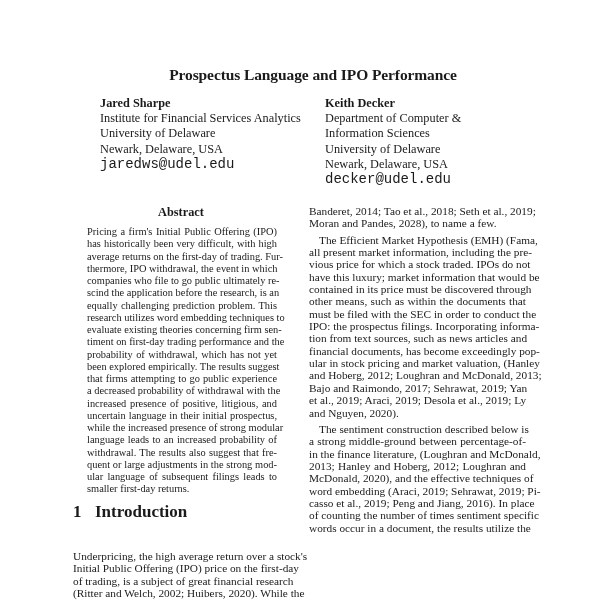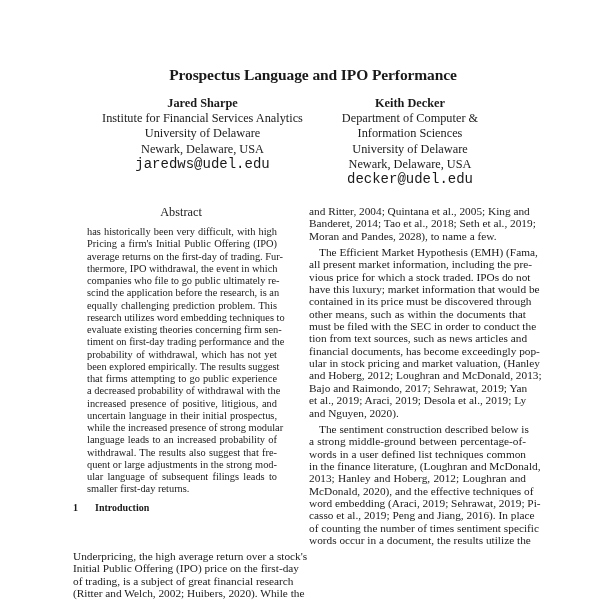--- a/index.html
+++ b/index.html
@@ -1,33 +1,33 @@
 <!DOCTYPE html>
 <html><head>
 <meta charset="utf-8">
 <style>
   html, body { margin: 0; padding: 0; background: #ffffff; }
   body { width: 600px; height: 600px; overflow: hidden; position: relative;
          font-family: "Liberation Serif", "DejaVu Serif", serif; color: #1a1a1a; }
   .title { position: absolute; top: 66px; left: 13px; width: 600px; text-align: center;
            font-weight: bold; font-size: 15.5px; letter-spacing: -0.1px; }
-  .author { position: absolute; top: 96px; text-align: center; font-size: 12.3px; line-height: 15.2px; }
+  .author { position: absolute; top: 96px; text-align: left; font-size: 12.3px; line-height: 15.2px; }
   .author .name { font-weight: bold; }
   .author .email { font-family: "Liberation Mono", "DejaVu Sans Mono", monospace; font-size: 14px; }
   #author-1 { left: 100px; width: 205px; }
   #author-2 { left: 325px; width: 170px; }
   .col { position: absolute; font-size: 11.3px; line-height: 12.35px; text-align: justify; }
   .col-right { left: 309px; width: 217px; top: 205px; }
   .abstract-title { position: absolute; top: 205px; left: 73px; width: 216px; text-align: center;
-                    font-weight: normal; font-size: 12.3px; }
+                    font-weight: bold; font-size: 12.3px; }
   .abstract-body { position: absolute; top: 226px; left: 87px; width: 190px; font-size: 10.4px;
                    line-height: 12.25px; text-align: justify; }
   .abstract-body .ln, .col .ln { display: block; white-space: nowrap; text-align-last: justify; }
   .abstract-body .ln.last, .col .ln.last { text-align-last: left; }
-  .section-title { position: absolute; top: 502px; left: 73px; font-weight: bold; font-size: 10px; }
+  .section-title { position: absolute; top: 502px; left: 73px; font-weight: bold; font-size: 17px; }
   .section-title .num { display: inline-block; width: 22px; }
   .intro { position: absolute; top: 550px; left: 73px; width: 216px; font-size: 11.3px; line-height: 12.35px; }
   .intro .ln { display: block; white-space: nowrap; text-align: justify; text-align-last: justify; }
   .right .ln { display: block; white-space: nowrap; text-align-last: justify; }
   .right .ln.last { text-align-last: left; }
   .right .ln.indent { padding-left: 10px; }
   .right .gap { display: block; height: 4px; }
 </style>
 </head>
 <body>
@@ -47,22 +47,22 @@
   <div>Department of Computer &amp;</div>
   <div>Information Sciences</div>
   <div>University of Delaware</div>
   <div>Newark, Delaware, USA</div>
   <div class="email">decker@udel.edu</div>
 </div>
 
 <div class="abstract-title">Abstract</div>
 
 <div class="abstract-body">
+  <span class="ln">Pricing a firm's Initial Public Offering (IPO)</span>
   <span class="ln">has historically been very difficult, with high</span>
-  <span class="ln">Pricing a firm's Initial Public Offering (IPO)</span>
   <span class="ln">average returns on the first-day of trading. Fur-</span>
   <span class="ln">thermore, IPO withdrawal, the event in which</span>
   <span class="ln">companies who file to go public ultimately re-</span>
   <span class="ln">scind the application before the research, is an</span>
   <span class="ln">equally challenging prediction problem. This</span>
   <span class="ln">research utilizes word embedding techniques to</span>
   <span class="ln">evaluate existing theories concerning firm sen-</span>
   <span class="ln">timent on first-day trading performance and the</span>
   <span class="ln">probability of withdrawal, which has not yet</span>
   <span class="ln">been explored empirically. The results suggest</span>
@@ -85,42 +85,41 @@
 <div class="intro">
   <span class="ln">Underpricing, the high average return over a stock's</span>
   <span class="ln">Initial Public Offering (IPO) price on the first-day</span>
   <span class="ln">of trading, is a subject of great financial research</span>
   <span class="ln">(Ritter and Welch, 2002; Huibers, 2020). While the</span>
   <span class="ln">price of the offering is believed to be the best ef-</span>
   <span class="ln">forts of the underwriter, the individual or firm who</span>
 </div>
 
 <div class="col col-right right">
-  <span class="ln">and Ritter, 2004; Quintana et al., 2005; King and</span>
   <span class="ln">Banderet, 2014; Tao et al., 2018; Seth et al., 2019;</span>
   <span class="ln last">Moran and Pandes, 2028), to name a few.</span>
   <span class="gap"></span>
   <span class="ln indent">The Efficient Market Hypothesis (EMH) (Fama,</span>
   <span class="ln">all present market information, including the pre-</span>
   <span class="ln">vious price for which a stock traded. IPOs do not</span>
   <span class="ln">have this luxury; market information that would be</span>
   <span class="ln">contained in its price must be discovered through</span>
   <span class="ln">other means, such as within the documents that</span>
   <span class="ln">must be filed with the SEC in order to conduct the</span>
+  <span class="ln">IPO: the prospectus filings. Incorporating informa-</span>
   <span class="ln">tion from text sources, such as news articles and</span>
   <span class="ln">financial documents, has become exceedingly pop-</span>
   <span class="ln">ular in stock pricing and market valuation, (Hanley</span>
   <span class="ln">and Hoberg, 2012; Loughran and McDonald, 2013;</span>
   <span class="ln">Bajo and Raimondo, 2017; Sehrawat, 2019; Yan</span>
   <span class="ln">et al., 2019; Araci, 2019; Desola et al., 2019; Ly</span>
   <span class="ln last">and Nguyen, 2020).</span>
   <span class="gap"></span>
   <span class="ln indent">The sentiment construction described below is</span>
   <span class="ln">a strong middle-ground between percentage-of-</span>
-  <span class="ln">words in a user defined list techniques common</span>
   <span class="ln">in the finance literature, (Loughran and McDonald,</span>
   <span class="ln">2013; Hanley and Hoberg, 2012; Loughran and</span>
   <span class="ln">McDonald, 2020), and the effective techniques of</span>
   <span class="ln">word embedding (Araci, 2019; Sehrawat, 2019; Pi-</span>
   <span class="ln">casso et al., 2019; Peng and Jiang, 2016). In place</span>
   <span class="ln">of counting the number of times sentiment specific</span>
   <span class="ln">words occur in a document, the results utilize the</span>
 </div>
 
 </body></html>

